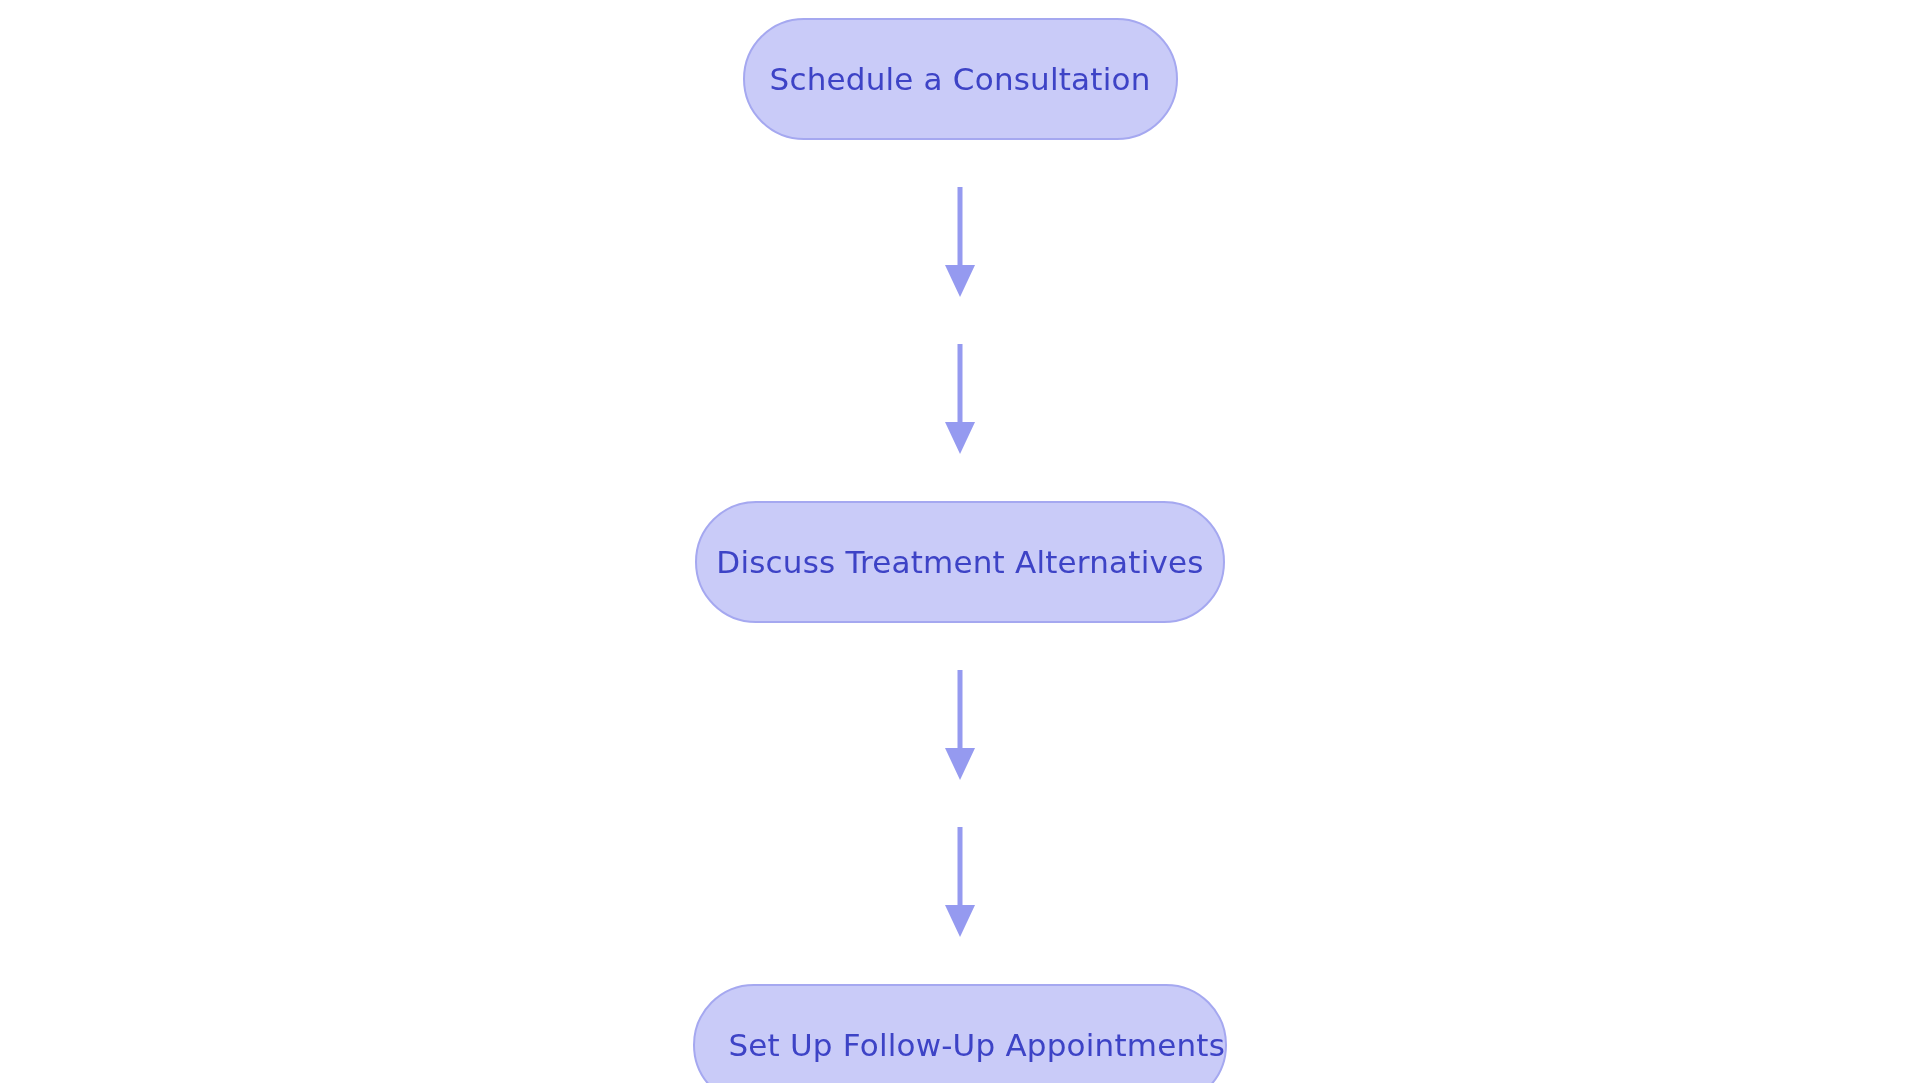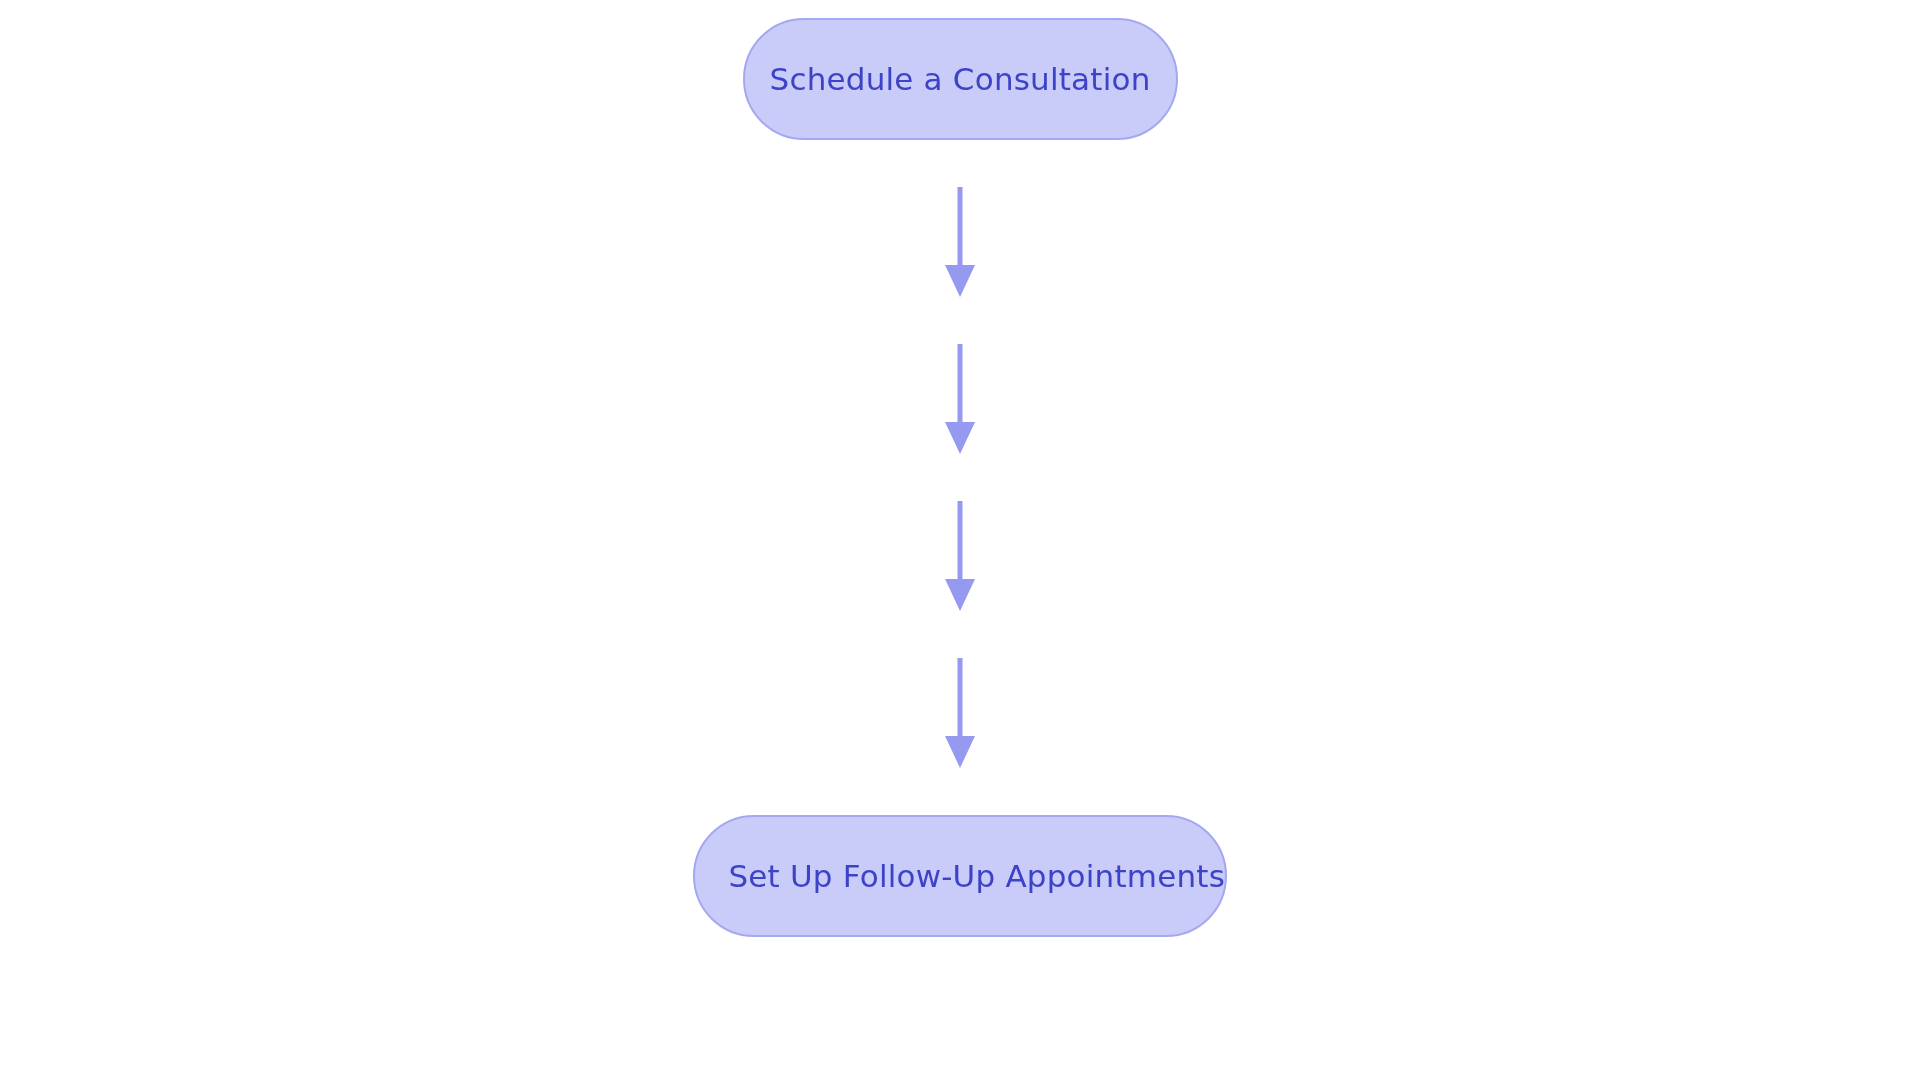--- a/index.html
+++ b/index.html
@@ -89,20 +89,23 @@
       <span class="shaft"></span>
       <span class="head"></span>
     </div>
 
 
     <div class="arrow">
       <span class="shaft"></span>
       <span class="head"></span>
     </div>
 
+    <div class="node node-2">
+      <span class="node-label">Discuss Treatment Alternatives</span>
+    </div>
 
     <div class="arrow">
       <span class="shaft"></span>
       <span class="head"></span>
     </div>
 
 
     <div class="arrow">
       <span class="shaft"></span>
       <span class="head"></span>

